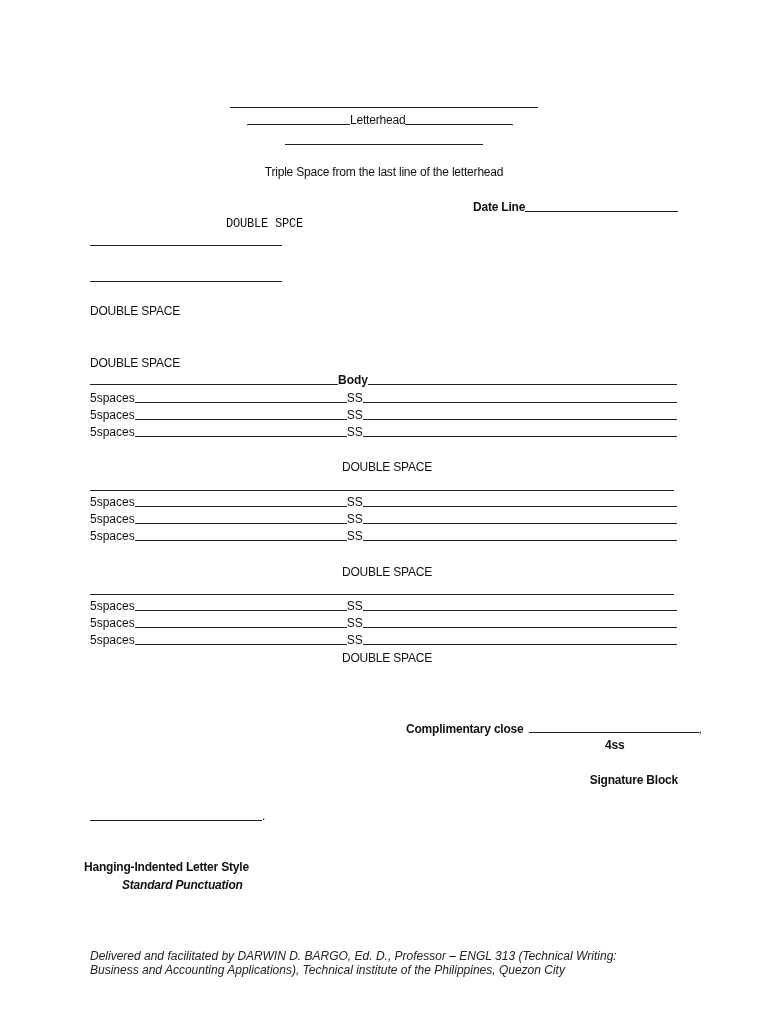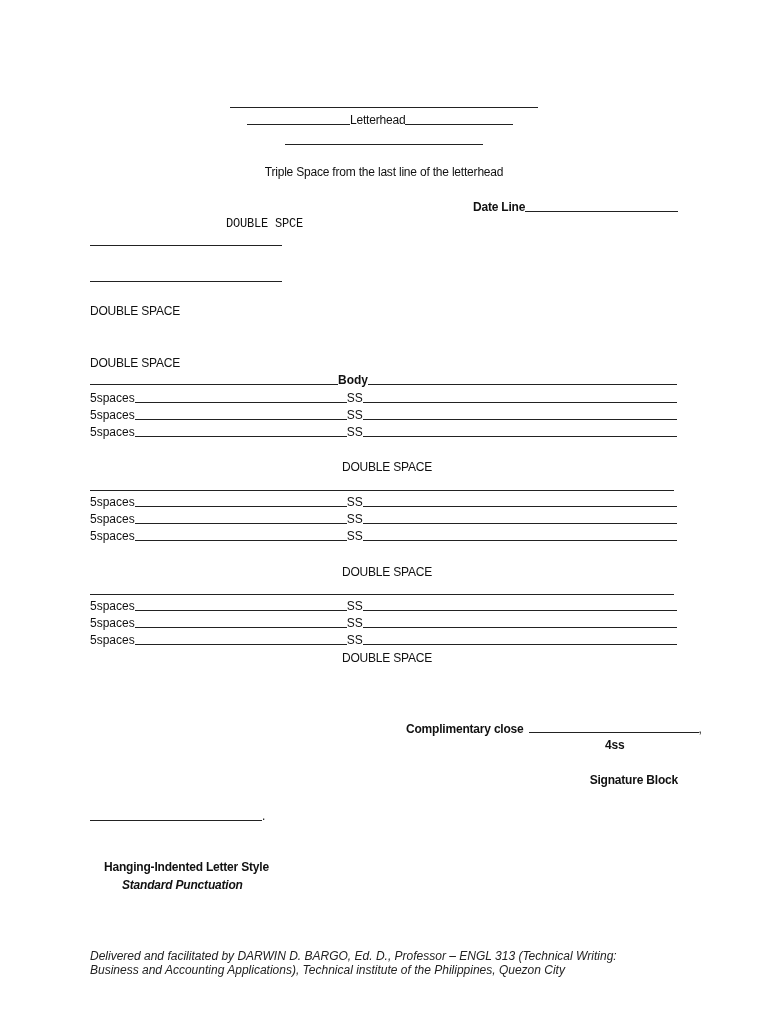--- a/index.html
+++ b/index.html
@@ -193,18 +193,18 @@
     <span>Signature Block</span>
     <span style="width:5px;"></span>
     <span class="blank" style="flex:1; margin-bottom:3px;"></span>
   </div>
 
   <div class="ln normal" style="left:90px; top:808px; width:190px; display:flex; align-items:flex-end;">
     <span class="blank" style="width:172px; margin-bottom:3px;"></span>
     <span>.</span>
   </div>
 
-  <div class="ln" style="left:104px; top:859px;">Hanging-Indented Letter Style</div>
+  <div class="ln" style="left:84px; top:859px;">Hanging-Indented Letter Style</div>
   <div class="ln italic" style="left:90px; top:877px;">Standard Punctuation</div>
 
   <div class="footer">Delivered and facilitated by DARWIN D. BARGO, Ed. D., Professor – ENGL 313 (Technical Writing: Business and Accounting Applications), Technical institute of the Philippines, Quezon City</div>
 
 </div>
 
 </body></html>

